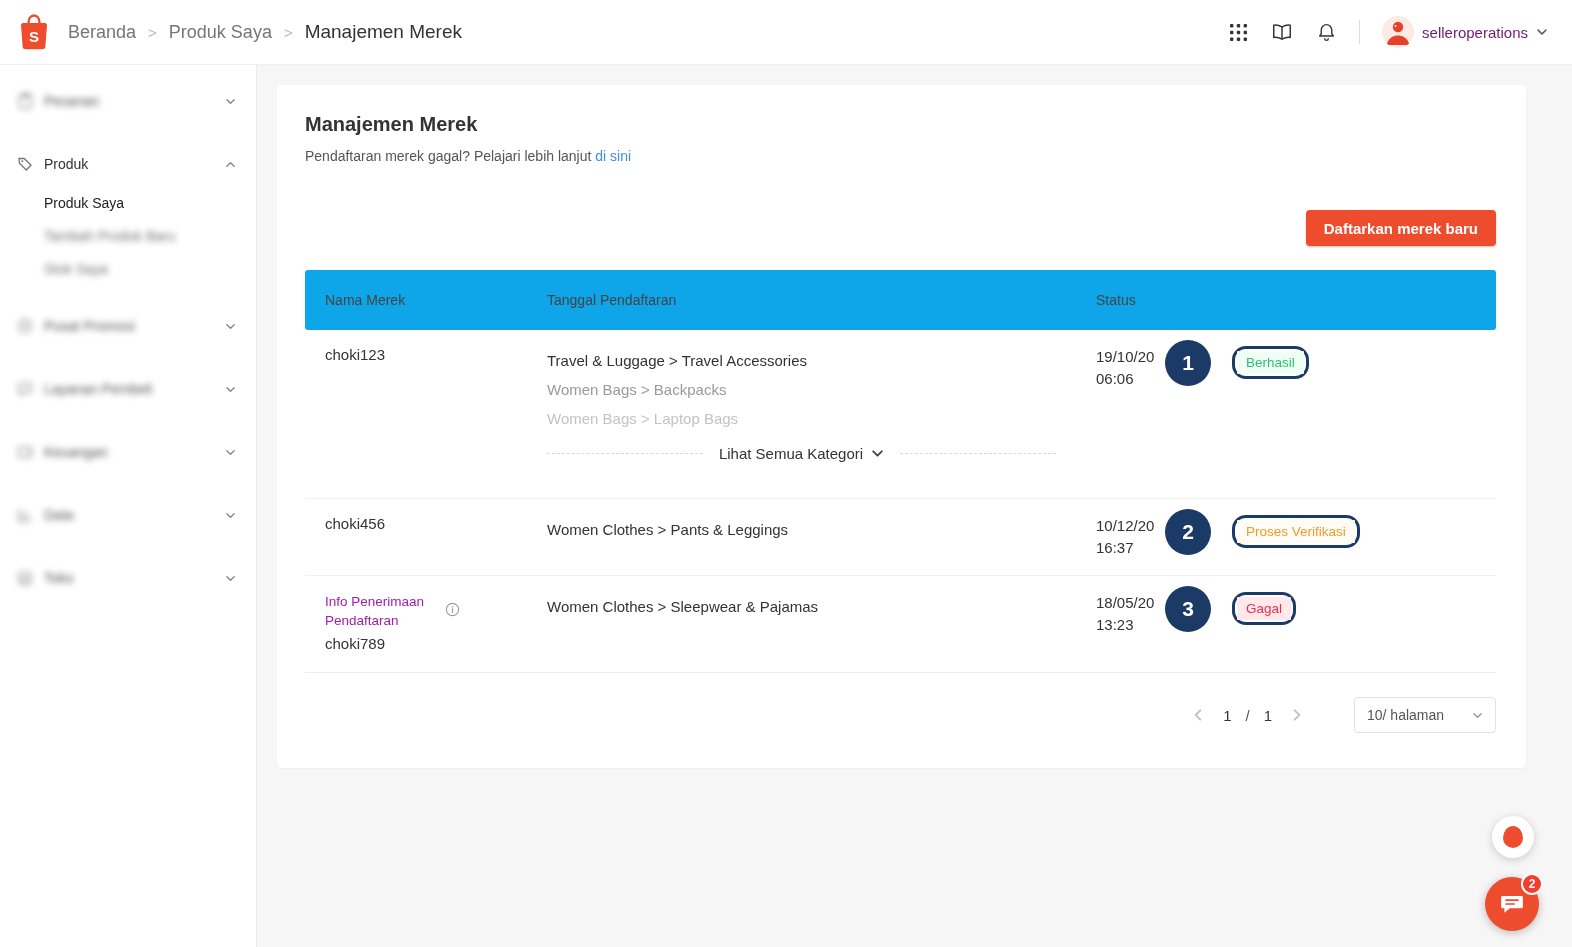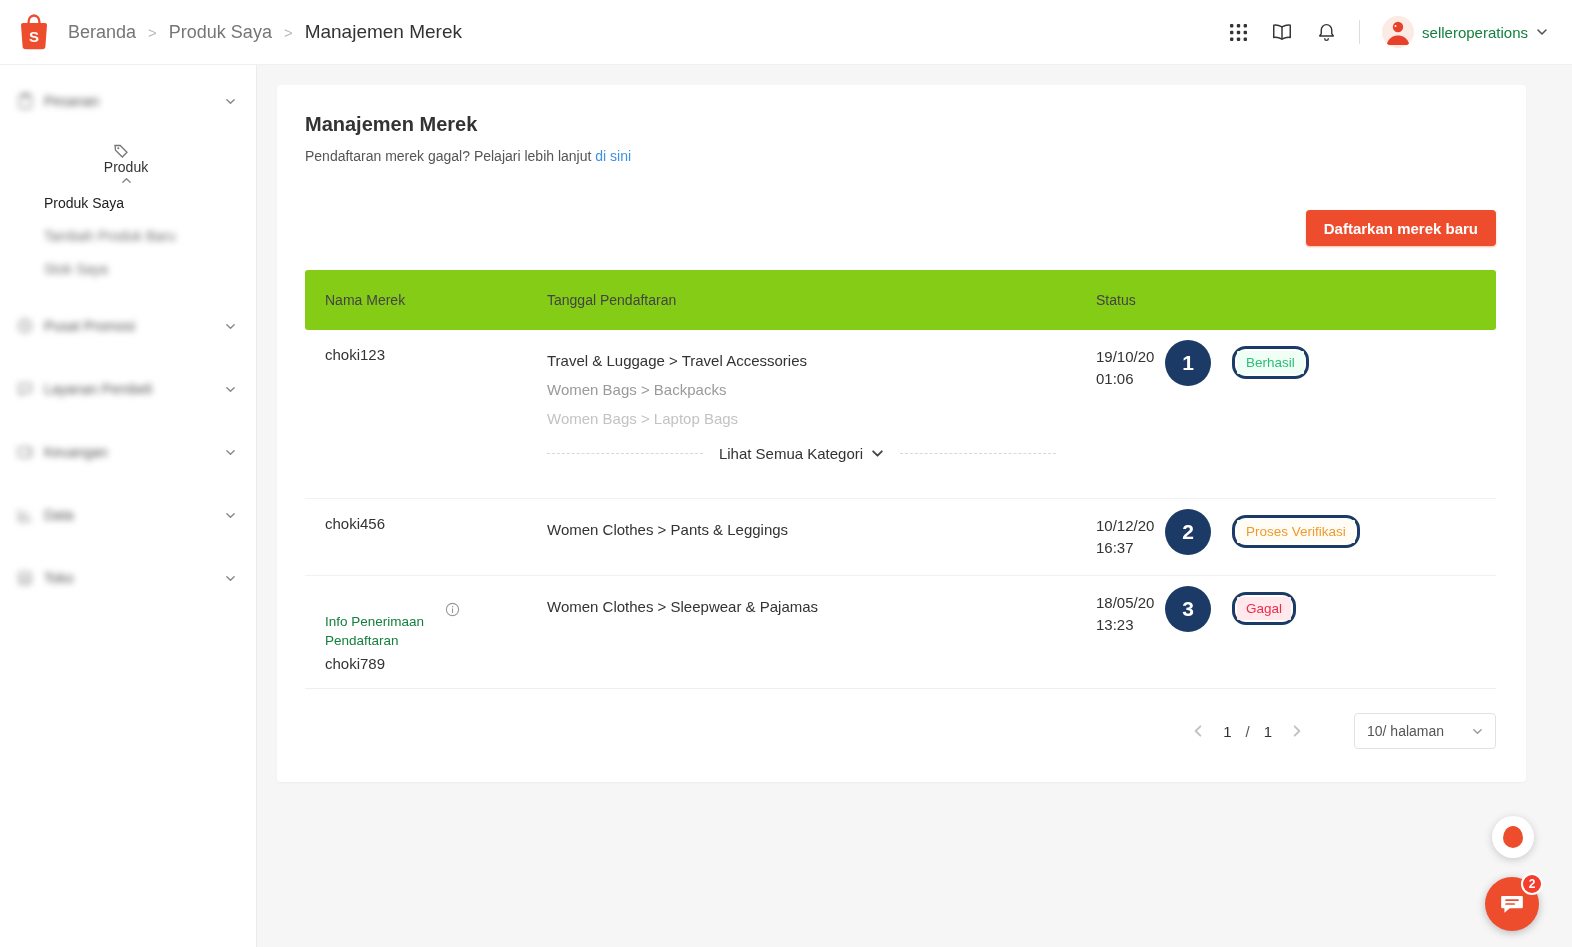--- a/index.html
+++ b/index.html
@@ -12,69 +12,69 @@
   .logo { width:40px; height:44px; display:flex; align-items:center; justify-content:center; cursor:pointer; }
   .breadcrumb { display:flex; align-items:center; gap:12px; margin-left:14px; font-size:18px; color:#767676; }
   .breadcrumb .sep { color:#b8b8b8; font-size:15px; }
   .breadcrumb .crumb { cursor:pointer; }
   .breadcrumb .current { color:#333; font-size:19px; }
   .header-right { margin-left:auto; display:flex; align-items:center; gap:22px; }
   .hicon { width:22px; height:22px; display:flex; align-items:center; justify-content:center; cursor:pointer; color:#333; }
   .hdivider { width:1px; height:24px; background:#ddd; }
   .userbox { display:flex; align-items:center; gap:8px; cursor:pointer; }
   .avatar { width:32px; height:32px; border-radius:50%; overflow:hidden; background:#fcebe4; }
-  .username { font-size:15px; color:#15803d; }
+  .username { font-size:15px; color:#701a75; }
   .chev { color:#555; display:inline-flex; }
 
   
   .body-row { display:flex; height:882px; }
   aside { width:257px; background:#fff; border-right:1px solid #ebebeb; padding-top:14px; flex:none; }
   .side-item { display:flex; align-items:center; height:44px; margin-bottom:19px; padding:0 20px 0 16px; font-size:14px; color:#555; cursor:pointer; }
   .side-item .s-icon { width:18px; height:18px; margin-right:10px; display:flex; align-items:center; justify-content:center; color:#8a8a8a; }
   .side-item .s-label { flex:1; }
   .side-item .s-chev { color:#888; display:flex; }
-  .side-item.dark { color:#333;flex-direction:column; }
+  .side-item.dark { color:#333; }
   .blurred { filter: blur(3px); }
   .side-sub { height:33px; display:flex; align-items:center; padding-left:44px; font-size:14px; color:#737373; cursor:pointer; }
   .side-sub.active { color:#222; }
   .side-sublist { margin-bottom:19px; margin-top:-8px; }
 
   main { flex:1; padding:20px 46px 20px 20px; }
   .card { background:#fff; border-radius:4px; box-shadow:0 1px 2px rgba(0,0,0,.04); min-height:683px; padding:28px 30px 33px 28px; position:relative; }
 
   .page-title { font-size:20px; font-weight:bold; color:#333; }
   .page-sub { margin-top:12px; font-size:14px; color:#555; }
   .page-sub a { color:#3e8fe0; text-decoration:none; cursor:pointer; }
 
   .btn-row { display:flex; justify-content:flex-end; margin-top:46px; }
   .btn-primary { background:#ee4d2d; color:#fff; font-size:15px; font-weight:bold; border:none; border-radius:4px; padding:0 18px; height:36px; cursor:pointer; box-shadow:0 1px 2px rgba(238,77,45,.4); font-family:"Liberation Sans", sans-serif; }
 
   
   .table { margin-top:24px; border-bottom:1px solid #efefef; }
   .trow, .thead { display:grid; grid-template-columns: 222px 549px 136px 1fr; }
-  .thead { background:#84cc16; border-radius:3px; }
+  .thead { background:#0ea5e9; border-radius:3px; }
   .thead .cell { padding:20px 0 20px 20px; font-size:14px; color:#444; font-weight:500; line-height:20px; }
   .trow { border-top:1px solid #f1f1f1; }
   .thead + .trow { border-top:none; }
   .cell { padding:16px 0 16px 20px; font-size:15px; color:#333; position:relative; }
   .row1 { min-height:168px; }
   .row2 { min-height:77px; }
   .row3 { min-height:97px; }
 
   .cat { font-size:15px; line-height:29px; color:#333; }
   .cat.c2 { color:#9a9a9a; }
   .cat.c3 { color:#c3c3c3; }
   .expand-row { display:flex; align-items:center; margin-top:12px; padding-right:20px; }
   .dash { flex:1; border-top:1px dashed #d8d8d8; }
   .expand-link { display:inline-flex; align-items:center; gap:8px; padding:0 16px; font-size:15px; color:#333; text-decoration:none; cursor:pointer; white-space:nowrap; }
 
   .date-cell div { font-size:15px; line-height:22px; color:#333; }
 
   .info-wrap { display:flex; align-items:flex-start; gap:8px; }
-  .info-label { font-size:13.5px; line-height:19px; color:#15803d; max-width:112px;margin-top:20px; }
+  .info-label { font-size:13.5px; line-height:19px; color:#a21caf; max-width:112px; }
   .info-icon { color:#9a9a9a; margin-top:10px; display:flex; }
   .name-dark { margin-top:5px; font-size:15px; color:#333; }
 
   .status-cell { overflow:visible; }
   .status-badge { display:inline-block; border:3px solid #1b3a66; border-radius:14px; padding:2px; background:#fff; }
   .status-badge > span { display:inline-block; padding:4px 9px; font-size:13.5px; font-weight:500; border-radius:1px; white-space:nowrap; }
   .st-success > span { color:#2dbd78; background:#effff6; }
   .st-pending > span { color:#f09a2c; background:#fffdf6; }
   .st-failed > span { color:#ee2c4a; background:#ffe9ec; }
 
@@ -312,21 +312,21 @@
                   <span>Lihat Semua Kategori</span>
                   <svg width="13" height="13" viewBox="0 0 12 12">
                       <path d="M2 4l4 4 4-4" fill="none" stroke="#444" stroke-width="1.7" stroke-linecap="round" stroke-linejoin="round"></path>
                     </svg>
                 </a>
                 <span class="dash"></span>
               </div>
             </div>
             <div class="cell date-cell">
               <div>19/10/20</div>
-              <div>01:06</div>
+              <div>06:06</div>
             </div>
             <div class="cell status-cell">
               <span class="ann-circle">1</span>
               <span class="status-badge st-success"><span>Berhasil</span></span>
             </div>
           </div>
 
           <div class="trow row2">
             <div class="cell">choki456</div>
             <div class="cell">

